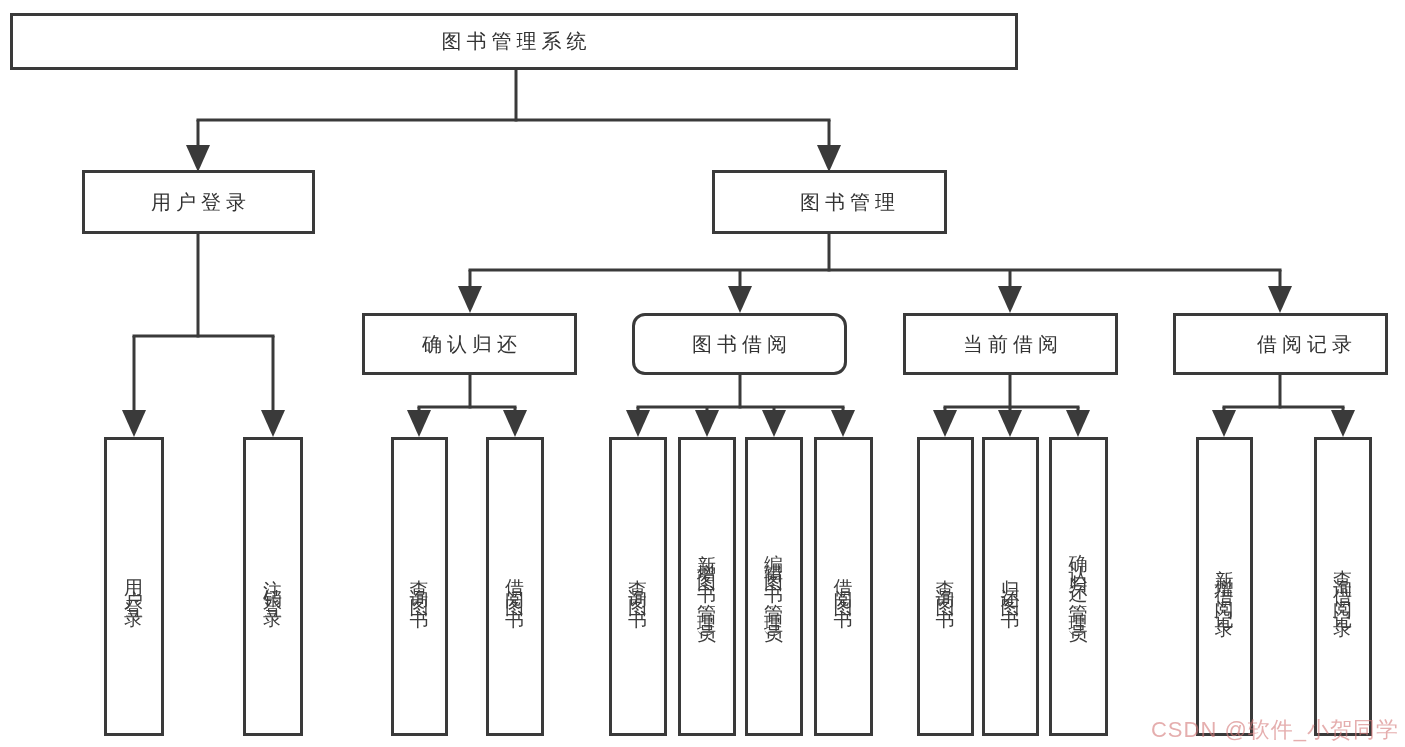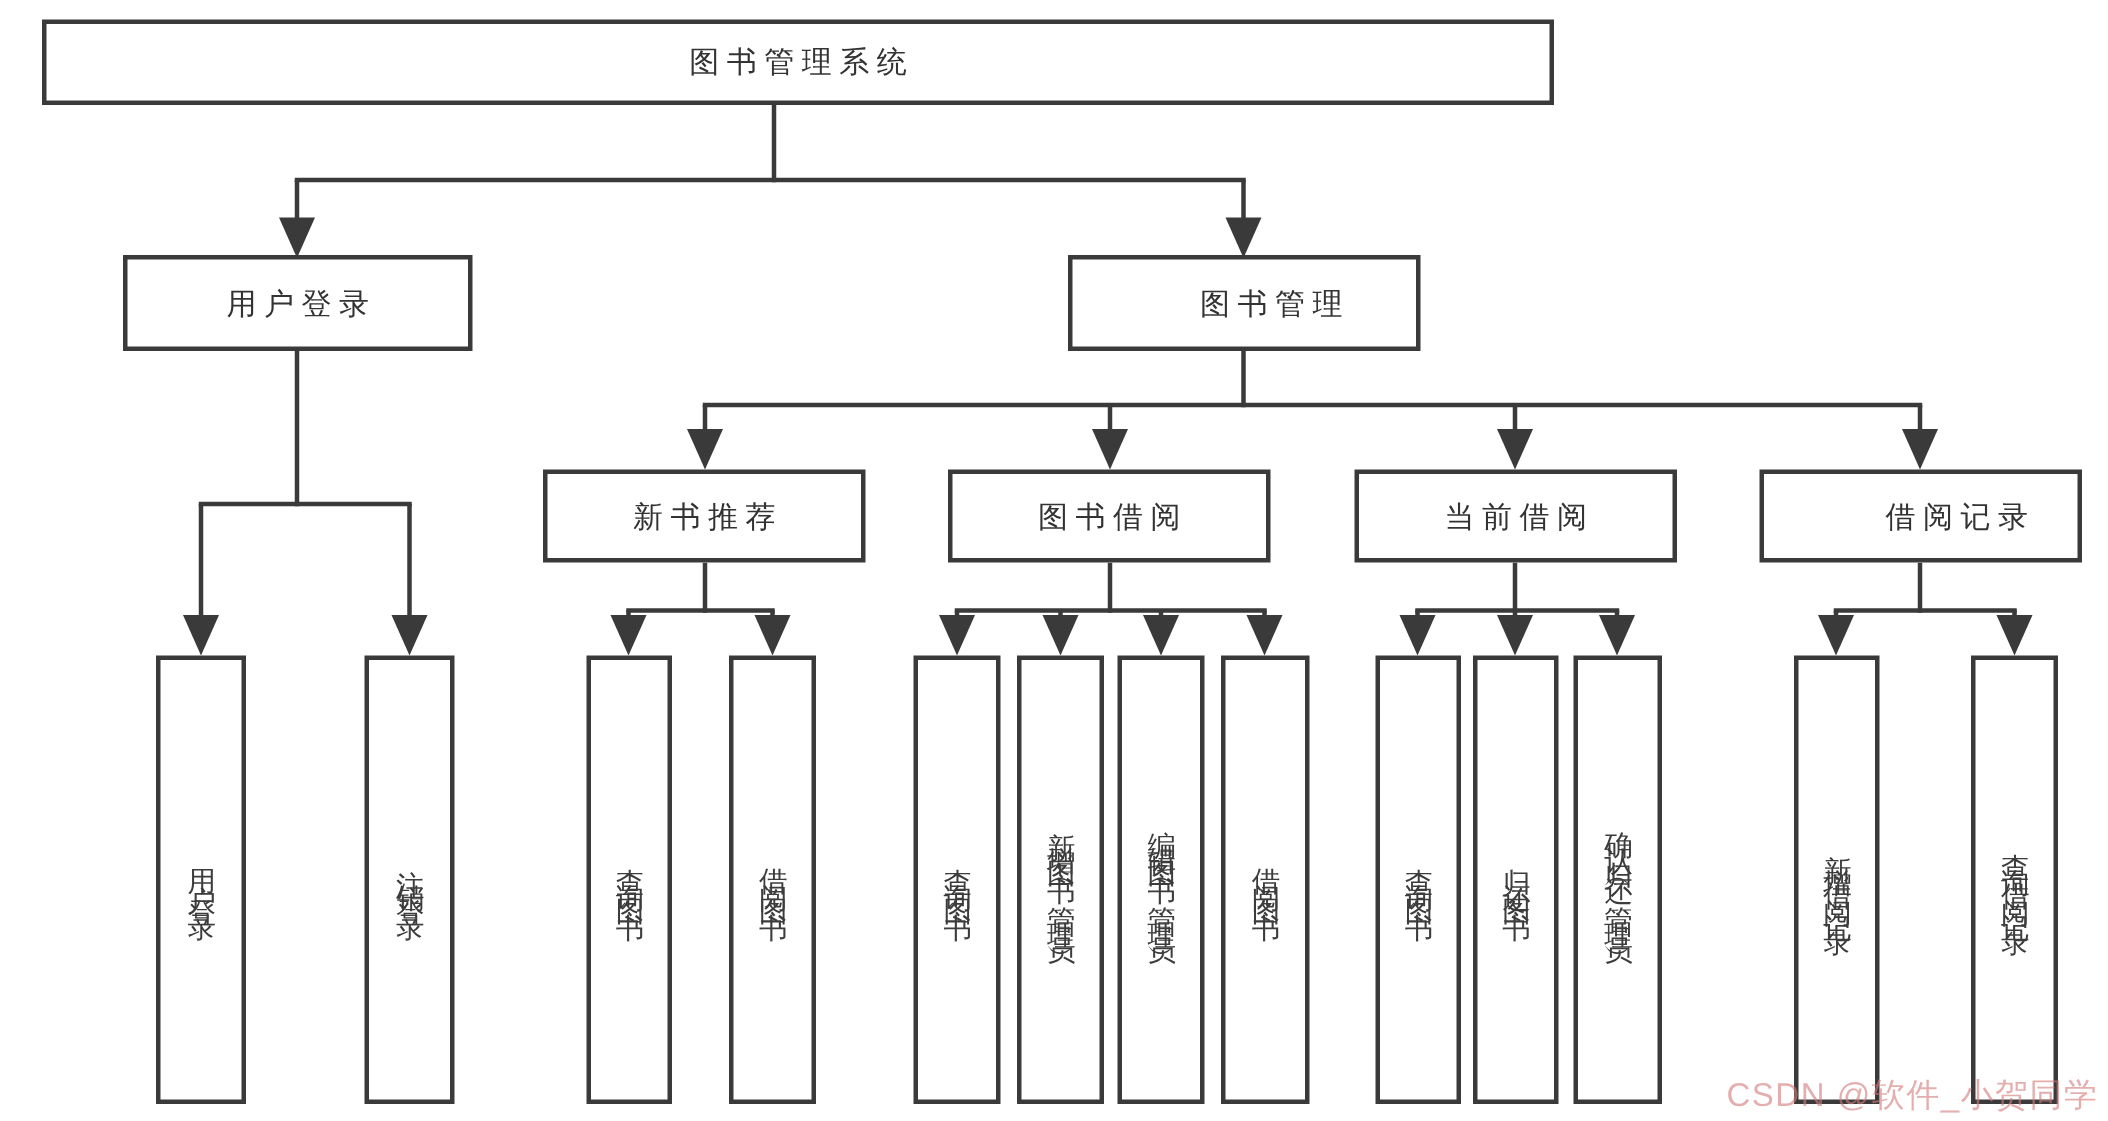--- a/index.html
+++ b/index.html
@@ -120,35 +120,35 @@
       <polygon points="762,410 786,410 774,437"></polygon>
       <polygon points="831,410 855,410 843,437"></polygon>
       <polygon points="933,410 957,410 945,437"></polygon>
       <polygon points="998,410 1022,410 1010,437"></polygon>
       <polygon points="1066,410 1090,410 1078,437"></polygon>
       <polygon points="1212,410 1236,410 1224,437"></polygon>
       <polygon points="1331,410 1355,410 1343,437"></polygon>
     </g>
   </svg>
 
-  <div class="box" style="left:28px; top:13px; width:1008px; height:57px;">
+  <div class="box" style="left:10px; top:13px; width:1008px; height:57px;">
     <span class="htext">图书管理系统</span>
   </div>
 
   <div class="box" style="left:82px; top:170px; width:233px; height:64px;">
     <span class="htext">用户登录</span>
   </div>
   <div class="box" style="left:712px; top:170px; width:235px; height:64px;padding-left:36px;">
     <span class="htext">图书管理</span>
   </div>
 
   <div class="box" style="left:362px; top:313px; width:215px; height:62px;">
-    <span class="htext">新书推荐</span>
-  </div>
-  <div class="box" style="left:632px; top:313px; width:215px; height:62px;">
+    <span class="htext">确认归还</span>
+  </div>
+  <div class="box" style="left:632px; top:313px; width:215px; height:62px;border-radius:13px;">
     <span class="htext">图书借阅</span>
   </div>
   <div class="box" style="left:903px; top:313px; width:215px; height:62px;">
     <span class="htext">当前借阅</span>
   </div>
   <div class="box" style="left:1173px; top:313px; width:215px; height:62px;padding-left:48px;">
     <span class="htext">借阅记录</span>
   </div>
 
   <div class="box" style="left:104px; top:437px; width:60px; height:299px;">

